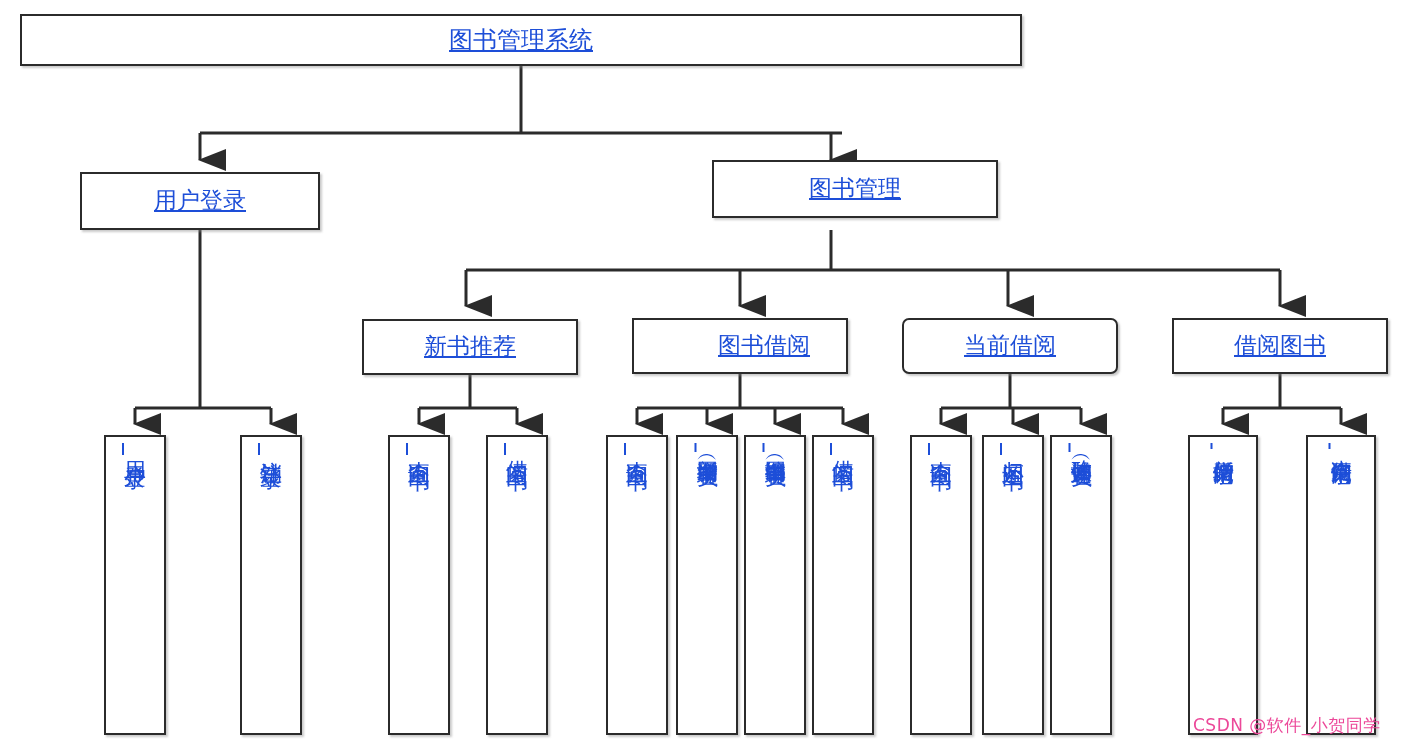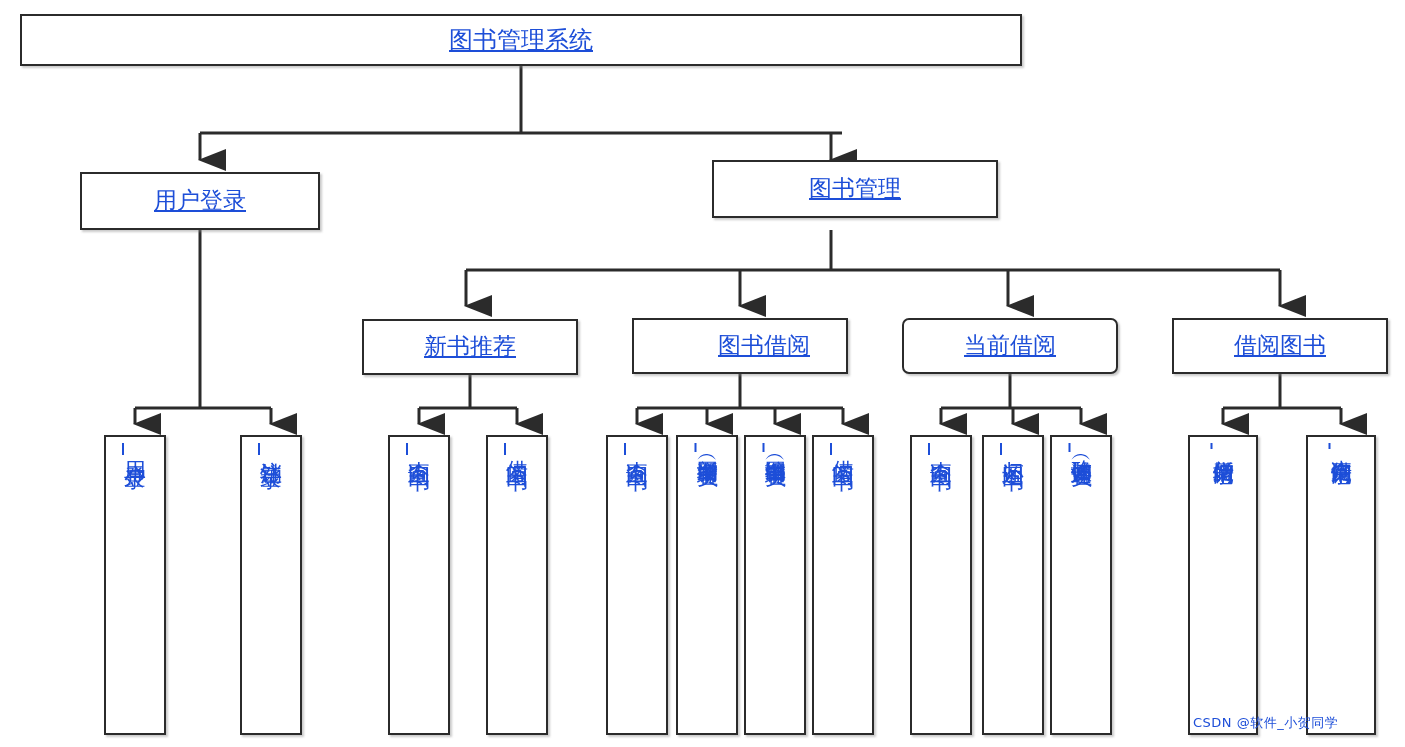--- a/index.html
+++ b/index.html
@@ -64,22 +64,22 @@
     letter-spacing: 3px;
     line-height: 1;
     white-space: nowrap;
   }
   .node.v.tall .cap {
     font-size: 21px;
     letter-spacing: 1px;
   }
   .watermark {
     position: absolute;
-    color: #1d4ed8;
-    font-size: 13px;
+    color: #ec4899;
+    font-size: 17px;
     white-space: nowrap;
     z-index: 5;
     letter-spacing: 0.5px;
   }
 </style>
 </head>
 <body>
 
 <div id="canvas">
 

